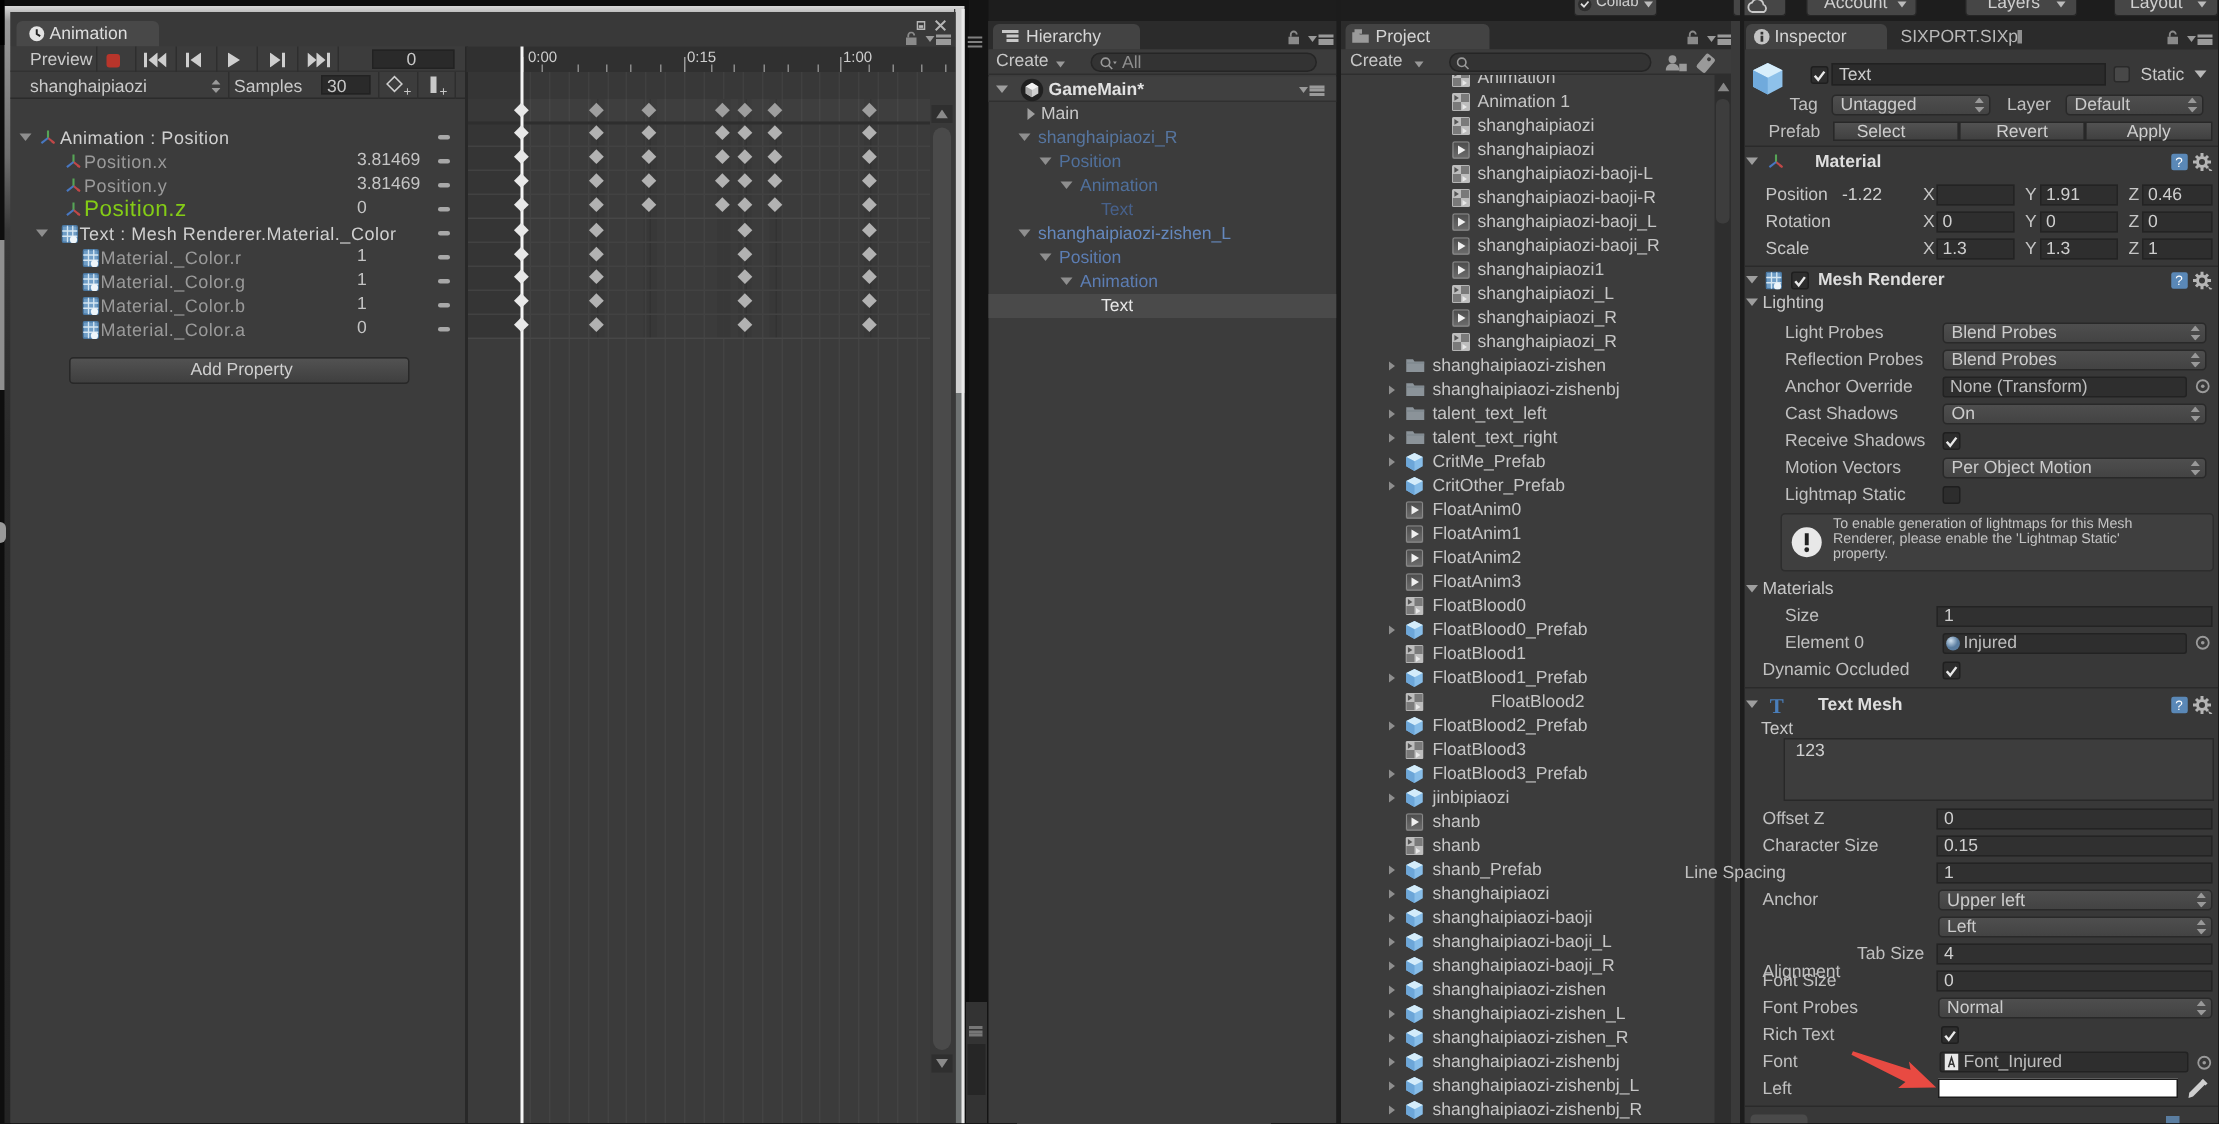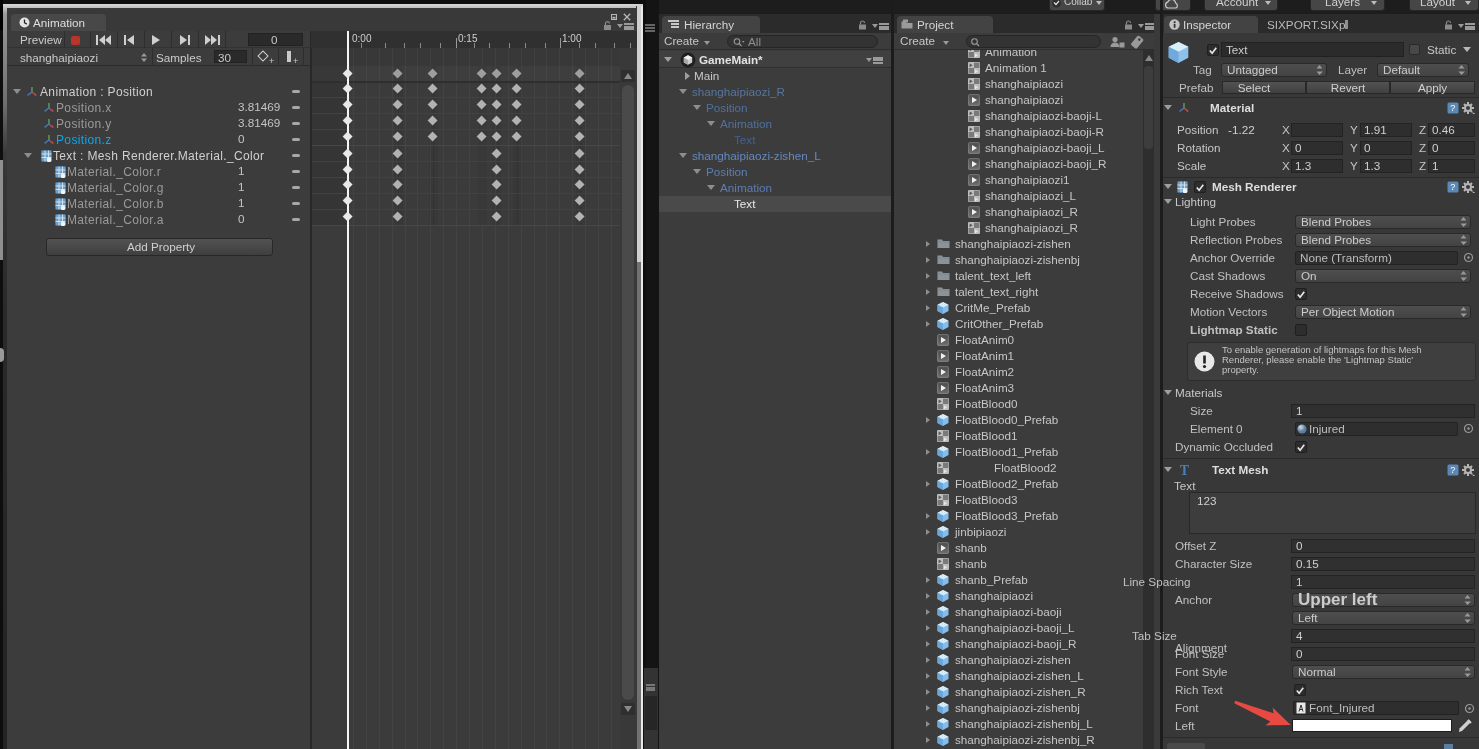--- a/index.html
+++ b/index.html
@@ -132,21 +132,21 @@
     </svg>
 <div style="position:absolute;left:56px;top:115.5px;height:16px;line-height:16px;font-size:12px;letter-spacing:0.35px;color:#9a9a9a;white-space:nowrap;">Position.y</div>
 <div style="position:absolute;left:238px;top:114.5px;height:16px;line-height:16px;font-size:11.7px;color:#c4c4c4;font-weight:normal;white-space:nowrap;">3.81469</div>
 <div style="position:absolute;left:292px;top:122.0px;width:8px;height:3px;border-radius:1.5px;background:#a8a8a8;"></div>
 <svg style="position:absolute;left:43px;top:133.5px" width="12" height="12" viewBox="0 0 12 12">
       <path d="M6 6V1" stroke="#56a556" stroke-width="1.4"></path>
       <path d="M6 6l4.3 3.4" stroke="#c04848" stroke-width="1.4"></path>
       <path d="M6 6L1.6 9.4" stroke="#4877c0" stroke-width="1.4"></path>
       <path d="M10.5 9.7l-2.2-.4 1-1.6z" fill="#c04848"></path>
     </svg>
-<div style="position:absolute;left:56px;top:131.5px;height:16px;line-height:16px;font-size:12px;letter-spacing:0.35px;color:#0ea5e9;white-space:nowrap;">Position.z</div>
+<div style="position:absolute;left:56px;top:131.5px;height:16px;line-height:16px;font-size:15px;letter-spacing:0.35px;color:#84cc16;white-space:nowrap;">Position.z</div>
 <div style="position:absolute;left:238px;top:130.5px;height:16px;line-height:16px;font-size:11.7px;color:#c4c4c4;font-weight:normal;white-space:nowrap;">0</div>
 <div style="position:absolute;left:292px;top:138.0px;width:8px;height:3px;border-radius:1.5px;background:#a8a8a8;"></div>
 <div style="position:absolute;left:24px;top:152.5px;width:0;height:0;border-left:4px solid transparent;border-right:4px solid transparent;border-top:5px solid #8e8e8e;"></div>
 <svg style="position:absolute;left:41px;top:149.5px" width="11" height="12" viewBox="0 0 11 12">
       <rect x="0.5" y="0.5" width="10" height="11" rx="1" fill="#6f9dc6" stroke="#4a78a2"></rect>
       <path d="M0.5 4h10M0.5 7.5h10M4 0.5v11M7.5 0.5v11" stroke="#d5e6f2" stroke-width="0.9"></path>
       <circle cx="8" cy="9.8" r="2.4" fill="#eef5fa"></circle>
     </svg>
 <div style="position:absolute;left:53px;top:147.5px;height:16px;line-height:16px;font-size:12px;letter-spacing:0.35px;color:#d0d0d0;white-space:nowrap;">Text : Mesh Renderer.Material._Color</div>
 <div style="position:absolute;left:292px;top:154.0px;width:8px;height:3px;border-radius:1.5px;background:#a8a8a8;"></div>
@@ -955,21 +955,21 @@
 <svg style="position:absolute;left:1296px;top:289px" width="11" height="11" viewBox="0 0 12 12">
       <path d="M2 6l2.5 3 4.5-6" stroke="#e8e8e8" stroke-width="1.8" fill="none"></path>
     </svg>
 <div style="position:absolute;left:1190px;top:304px;height:16px;line-height:16px;font-size:11.7px;color:#c0c0c0;font-weight:normal;white-space:nowrap;">Motion Vectors</div>
 <div style="position:absolute;left:1295px;top:305px;width:176px;height:14px;background:linear-gradient(#4e4e4e,#434343);border:1px solid #292929;border-radius:3px;"></div>
 <div style="position:absolute;left:1301px;top:304.0px;height:16px;line-height:16px;font-size:11.7px;color:#cccccc;font-weight:normal;white-space:nowrap;">Per Object Motion</div>
 <svg style="position:absolute;left:1460px;top:307.0px" width="7" height="10" viewBox="0 0 7 10">
       <path d="M3.5 0L6.5 3.6H0.5z" fill="#999"></path>
       <path d="M3.5 10L0.5 6.4h6.5z" fill="#999"></path>
     </svg>
-<div style="position:absolute;left:1190px;top:322px;height:16px;line-height:16px;font-size:11.7px;color:#c0c0c0;font-weight:bold;white-space:nowrap;">Lightmap Static</div>
+<div style="position:absolute;left:1190px;top:322px;height:16px;line-height:16px;font-size:11.7px;color:#c0c0c0;font-weight:normal;white-space:nowrap;">Lightmap Static</div>
 <div style="position:absolute;left:1295px;top:324px;width:12px;height:12px;background:#2d2d2d;border:1px solid #1f1f1f;border-radius:2px;"></div>
 <div style="position:absolute;left:1187px;top:342px;width:289px;height:39px;background:#3f3f3f;border:1px solid #2d2d2d;border-radius:3px;"></div>
 <svg style="position:absolute;left:1194px;top:351px" width="21" height="21" viewBox="0 0 21 21">
       <circle cx="10.5" cy="10.5" r="10" fill="#e8e8e8"></circle>
       <rect x="9.2" y="4.5" width="2.6" height="8" fill="#222"></rect>
       <circle cx="10.5" cy="15.5" r="1.6" fill="#222"></circle>
     </svg>
 <div style="position:absolute;left:1222px;top:341.5px;height:16px;line-height:16px;font-size:9.5px;color:#c4c4c4;font-weight:normal;white-space:nowrap;">To enable generation of lightmaps for this Mesh</div>
 <div style="position:absolute;left:1222px;top:351.5px;height:16px;line-height:16px;font-size:9.5px;color:#c4c4c4;font-weight:normal;white-space:nowrap;">Renderer, please enable the 'Lightmap Static'</div>
 <div style="position:absolute;left:1222px;top:361.5px;height:16px;line-height:16px;font-size:9.5px;color:#c4c4c4;font-weight:normal;white-space:nowrap;">property.</div>
@@ -1023,39 +1023,39 @@
 <div style="position:absolute;left:1291px;top:539px;width:184px;height:14px;background:#303030;border:1px solid #232323;"></div>
 <div style="position:absolute;left:1296px;top:538px;height:16px;line-height:16px;font-size:11.7px;color:#cfcfcf;font-weight:normal;white-space:nowrap;">0</div>
 <div style="position:absolute;left:1175px;top:556px;height:16px;line-height:16px;font-size:11.7px;color:#c0c0c0;font-weight:normal;white-space:nowrap;">Character Size</div>
 <div style="position:absolute;left:1291px;top:557px;width:184px;height:14px;background:#303030;border:1px solid #232323;"></div>
 <div style="position:absolute;left:1296px;top:556px;height:16px;line-height:16px;font-size:11.7px;color:#cfcfcf;font-weight:normal;white-space:nowrap;">0.15</div>
 <div style="position:absolute;left:1123px;top:574px;height:16px;line-height:16px;font-size:11.7px;color:#c0c0c0;font-weight:normal;white-space:nowrap;">Line Spacing</div>
 <div style="position:absolute;left:1291px;top:575px;width:184px;height:14px;background:#303030;border:1px solid #232323;"></div>
 <div style="position:absolute;left:1296px;top:574px;height:16px;line-height:16px;font-size:11.7px;color:#cfcfcf;font-weight:normal;white-space:nowrap;">1</div>
 <div style="position:absolute;left:1175px;top:592px;height:16px;line-height:16px;font-size:11.7px;color:#c0c0c0;font-weight:normal;white-space:nowrap;">Anchor</div>
 <div style="position:absolute;left:1292px;top:593px;width:183px;height:14px;background:linear-gradient(#4e4e4e,#434343);border:1px solid #292929;border-radius:3px;"></div>
-<div style="position:absolute;left:1298px;top:592.0px;height:16px;line-height:16px;font-size:17px;color:#cccccc;font-weight:bold;white-space:nowrap;text-align:center;">Upper left</div>
+<div style="position:absolute;left:1298px;top:592.0px;height:16px;line-height:16px;font-size:12px;color:#cccccc;font-weight:normal;white-space:nowrap;text-align:center;">Upper left</div>
 <svg style="position:absolute;left:1464px;top:595.0px" width="7" height="10" viewBox="0 0 7 10">
       <path d="M3.5 0L6.5 3.6H0.5z" fill="#999"></path>
       <path d="M3.5 10L0.5 6.4h6.5z" fill="#999"></path>
     </svg>
 <div style="position:absolute;left:1175px;top:610px;height:16px;line-height:16px;font-size:11.7px;color:#c0c0c0;font-weight:normal;white-space:nowrap;margin-top:30px;">Alignment</div>
 <div style="position:absolute;left:1292px;top:611px;width:183px;height:14px;background:linear-gradient(#4e4e4e,#434343);border:1px solid #292929;border-radius:3px;"></div>
 <div style="position:absolute;left:1298px;top:610.0px;height:16px;line-height:16px;font-size:11.7px;color:#cccccc;font-weight:normal;white-space:nowrap;">Left</div>
 <svg style="position:absolute;left:1464px;top:613.0px" width="7" height="10" viewBox="0 0 7 10">
       <path d="M3.5 0L6.5 3.6H0.5z" fill="#999"></path>
       <path d="M3.5 10L0.5 6.4h6.5z" fill="#999"></path>
     </svg>
-<div style="position:absolute;left:1132px;top:628px;height:16px;line-height:16px;font-size:11.7px;color:#c0c0c0;font-weight:normal;white-space:nowrap;">Tab Size</div>
+<div style="position:absolute;left:1238px;top:628px;height:16px;line-height:16px;font-size:11.7px;color:#c0c0c0;font-weight:normal;white-space:nowrap;">Tab Size</div>
 <div style="position:absolute;left:1291px;top:629px;width:184px;height:14px;background:#303030;border:1px solid #232323;"></div>
 <div style="position:absolute;left:1296px;top:628px;height:16px;line-height:16px;font-size:11.7px;color:#cfcfcf;font-weight:normal;white-space:nowrap;">4</div>
 <div style="position:absolute;left:1175px;top:646px;height:16px;line-height:16px;font-size:11.7px;color:#c0c0c0;font-weight:normal;white-space:nowrap;">Font Size</div>
 <div style="position:absolute;left:1291px;top:647px;width:184px;height:14px;background:#303030;border:1px solid #232323;"></div>
 <div style="position:absolute;left:1296px;top:646px;height:16px;line-height:16px;font-size:11.7px;color:#cfcfcf;font-weight:normal;white-space:nowrap;">0</div>
-<div style="position:absolute;left:1175px;top:664px;height:16px;line-height:16px;font-size:11.7px;color:#c0c0c0;font-weight:normal;white-space:nowrap;">Font Style</div>
+<div style="position:absolute;left:1175px;top:664px;height:16px;line-height:16px;font-size:11.7px;color:#c0c0c0;font-weight:normal;white-space:nowrap;">Font Probes</div>
 <div style="position:absolute;left:1292px;top:665px;width:183px;height:14px;background:linear-gradient(#4e4e4e,#434343);border:1px solid #292929;border-radius:3px;"></div>
 <div style="position:absolute;left:1298px;top:664.0px;height:16px;line-height:16px;font-size:11.7px;color:#cccccc;font-weight:normal;white-space:nowrap;">Normal</div>
 <svg style="position:absolute;left:1464px;top:667.0px" width="7" height="10" viewBox="0 0 7 10">
       <path d="M3.5 0L6.5 3.6H0.5z" fill="#999"></path>
       <path d="M3.5 10L0.5 6.4h6.5z" fill="#999"></path>
     </svg>
 <div style="position:absolute;left:1175px;top:682px;height:16px;line-height:16px;font-size:11.7px;color:#c0c0c0;font-weight:normal;white-space:nowrap;">Rich Text</div>
 <div style="position:absolute;left:1294px;top:684px;width:12px;height:12px;background:#2d2d2d;border:1px solid #1f1f1f;border-radius:2px;"></div>
 <svg style="position:absolute;left:1295px;top:685px" width="11" height="11" viewBox="0 0 12 12">
       <path d="M2 6l2.5 3 4.5-6" stroke="#e8e8e8" stroke-width="1.8" fill="none"></path>

